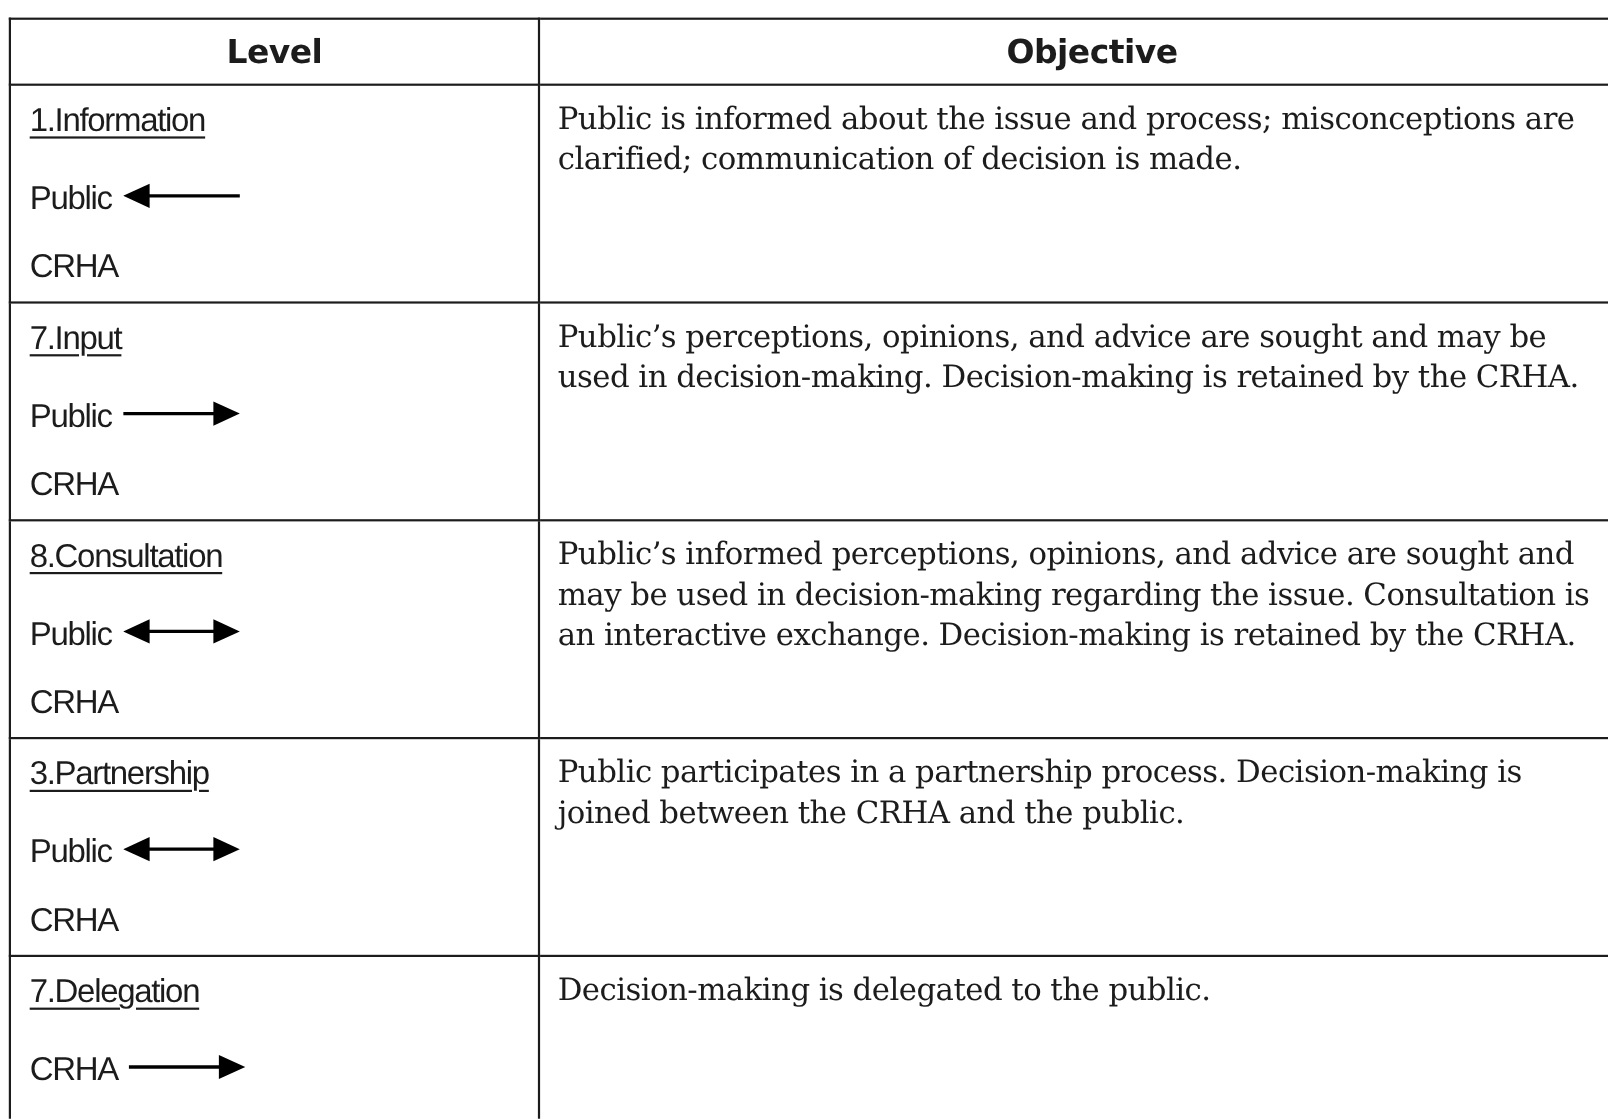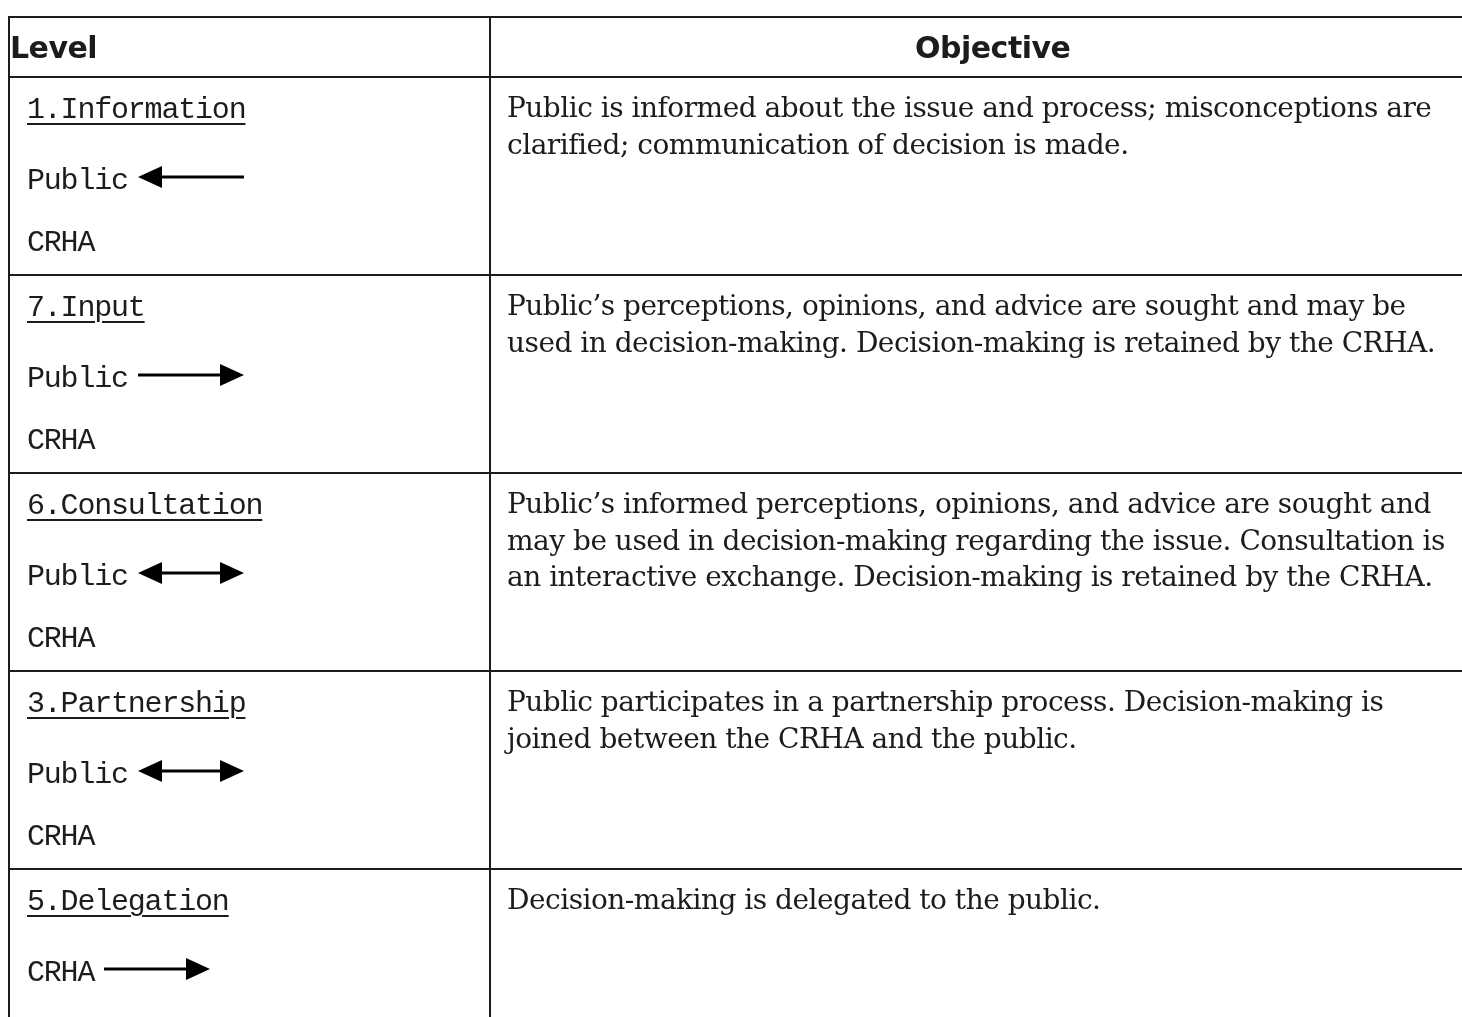--- a/index.html
+++ b/index.html
@@ -30,29 +30,29 @@
       vertical-align: top;
       padding: 0;
     }
     col.c-level { width: 481px; }
     col.c-obj { width: 1119px; }
     th {
       height: 58px;
       font-family: "DejaVu Sans", sans-serif;
       font-weight: bold;
       font-size: 30px;
-      text-align: left;
+      text-align: center;
       vertical-align: middle !important;
       letter-spacing: -0.5px;
     }
     th.obj-h { text-align: left; padding-left: 424px !important; }
     tr.row td { height: 183px; }
     .level-cell {
       padding: 10px 0 0 17px !important;
-      font-family: Liberation Mono, monospace;
+      font-family: Liberation Sans, sans-serif;
       font-size: 30px;
       line-height: 62px;
       letter-spacing: -1.2px;
     }
     .level-title {
       display: block;
       text-decoration: underline;
       text-decoration-thickness: 2px;
       text-underline-offset: 5px;
       height: 62px;
@@ -128,21 +128,21 @@
           <span class="end-line">CRHA</span>
         </td>
         <td class="obj-cell">
           <span class="obj-line">Public’s perceptions, opinions, and advice are sought and may be</span>
           <span class="obj-line">used in decision-making. Decision-making is retained by the CRHA.</span>
         </td>
       </tr>
 
       <tr class="row">
         <td class="level-cell">
-          <span class="level-title">6.Consultation</span>
+          <span class="level-title">8.Consultation</span>
           <div class="flow-line">
             <span class="lbl">Public</span>
             <span class="arrow">
               <svg width="108" height="24" viewBox="0 0 108 24">
                   <line x1="20" y1="12" x2="86" y2="12" stroke="#000" stroke-width="3"></line>
                   <polygon points="0,12 24,1 24,23" fill="#000"></polygon>
                   <polygon points="106,12 82,1 82,23" fill="#000"></polygon>
                 </svg>
             </span>
           </div>
@@ -171,21 +171,21 @@
           <span class="end-line">CRHA</span>
         </td>
         <td class="obj-cell">
           <span class="obj-line">Public participates in a partnership process. Decision-making is</span>
           <span class="obj-line">joined between the CRHA and the public.</span>
         </td>
       </tr>
 
       <tr class="row">
         <td class="level-cell">
-          <span class="level-title">5.Delegation</span>
+          <span class="level-title">7.Delegation</span>
           <div class="flow-line">
             <span class="lbl">CRHA</span>
             <span class="arrow">
               <svg width="108" height="24" viewBox="0 0 108 24">
                   <line x1="0" y1="12" x2="86" y2="12" stroke="#000" stroke-width="3"></line>
                   <polygon points="106,12 82,1 82,23" fill="#000"></polygon>
                 </svg>
             </span>
           </div>
           <span class="end-line">Public</span>

